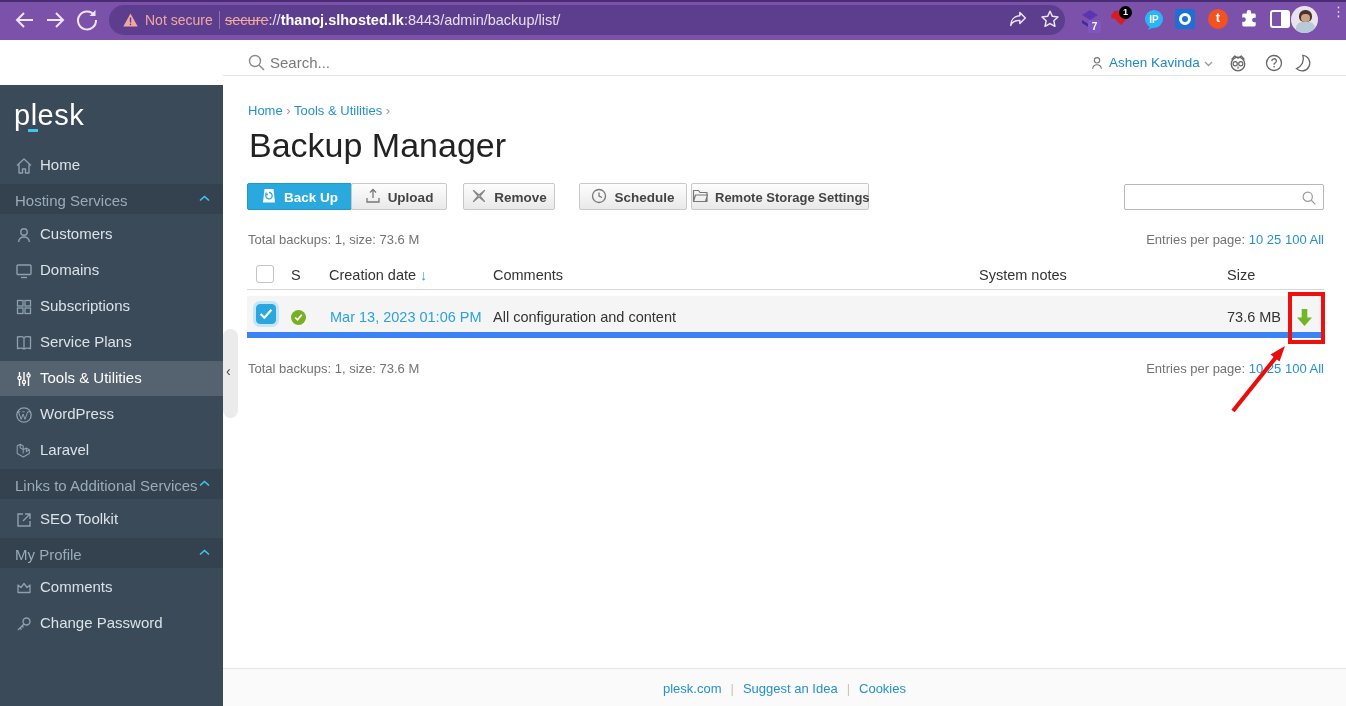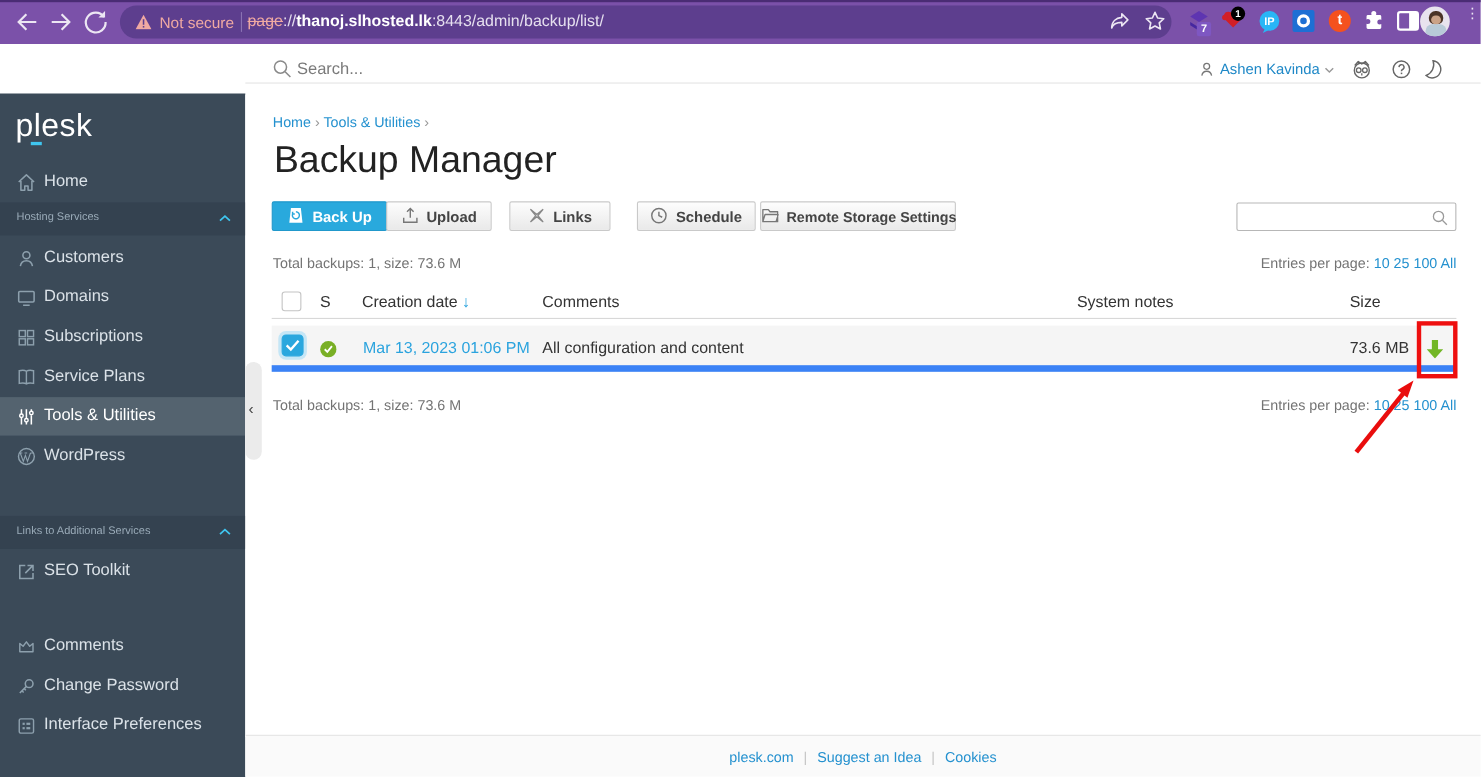--- a/index.html
+++ b/index.html
@@ -19,21 +19,21 @@
   #urlbar .url .host { color:#ffffff; font-weight:bold; }
   .extic { position:absolute; top:9px; }
 
   
   #sidebar { position:absolute; left:0; top:40px; width:223px; height:666px; background:#3b4a58;margin-top:45px; }
   #logo { position:absolute; left:14px; top:14px; color:#fff; font-size:29px; font-weight:400; letter-spacing:0.5px; }
   #logo .dash { position:absolute; left:14px; top:30px; width:10px; height:3px; background:#3fc6f0; }
   .mitem { position:absolute; left:0; width:223px; height:36px; color:#dbe2e8; font-size:15px; }
   .mitem .txt { position:absolute; left:40px; top:8px; }
   .mitem svg { position:absolute; left:15px; top:9px; }
-  .msec { position:absolute; left:0; width:223px; height:30px; background:#344250; color:#9aabb8; font-size:10px; }
+  .msec { position:absolute; left:0; width:223px; height:30px; background:#344250; color:#9aabb8; font-size:15px; }
   .msec .txt { position:absolute; left:15px; top:8px; }
   .msec .chevsvg { position:absolute; right:13px; top:11px; }
   .sel { background:#54636f; color:#fff; }
   #collapse { z-index:20; position:absolute; left:223px; top:329px; width:15px; height:89px; background:#ebebeb; border-radius:8px; color:#444; }
   #collapse span { position:absolute; left:3px; top:34px; font-size:14px; }
   #changeview { position:absolute; left:0; top:623px; width:223px; height:43px; border-top:5px solid #ef4444; }
   #changeview .x { position:absolute; right:14px; top:9px; color:#3fc6f0; font-size:15px; }
 
   
   #topbar { position:absolute; left:223px; top:40px; width:1123px; height:36px; background:#fff; border-bottom:1px solid #e4e4e4; }
@@ -84,21 +84,21 @@
       <path d="M21.5 3v6h-6z" fill="#ece6f3"></path>
     </svg>
   <div id="urlbar">
     <svg class="warn" width="15" height="14" viewBox="0 0 15 14">
         <path d="M7.5 0.5L14.7 13.5H0.3Z" fill="#f0a9a2"></path>
         <rect x="6.8" y="4.5" width="1.4" height="5" fill="#5d3e8e"></rect>
         <rect x="6.8" y="10.6" width="1.4" height="1.5" fill="#5d3e8e"></rect>
       </svg>
     <div class="nstext">Not secure</div>
     <div class="sep"></div>
-    <div class="url"><span class="https">page</span>://<span class="host">thanoj.slhosted.lk</span>:8443/admin/backup/list/</div>
+    <div class="url"><span class="https">secure</span>://<span class="host">thanoj.slhosted.lk</span>:8443/admin/backup/list/</div>
   </div>
   <svg class="abs" style="left:1007px;top:8px" width="22" height="22" viewBox="0 0 24 24">
       <path d="M14 5l6 6-6 6v-3.5C8 13.5 5 16 4 19c0-6 4-10 10-10.5z" stroke="#ece6f3" stroke-width="1.6" fill="none" stroke-linejoin="round"></path>
     </svg>
   <svg class="abs" style="left:1039px;top:8px" width="22" height="22" viewBox="0 0 24 24">
       <path d="M12 3.5l2.6 5.6 6.1.7-4.5 4.2 1.2 6-5.4-3-5.4 3 1.2-6-4.5-4.2 6.1-.7z" stroke="#ece6f3" stroke-width="1.6" fill="none" stroke-linejoin="round"></path>
     </svg>
 
   <div class="extic" style="left:1079px;width:22px;height:22px;">
     <svg width="22" height="22" viewBox="0 0 22 22">
@@ -197,59 +197,61 @@
       </svg>
     <span class="txt">Tools &amp; Utilities</span>
   </div>
   <div class="mitem" style="top:312px">
     <svg width="18" height="18" viewBox="0 0 18 18">
         <circle cx="9" cy="9" r="7.2" stroke="#8da0ad" stroke-width="1.3" fill="none"></circle>
         <path d="M3.4 5.8l2.8 7.6 1.9-5.4 1.9 5.4 2.7-7.6M2.7 5.8h2.6M7.3 5.8h2.4M12.7 5.8h2.6" stroke="#8da0ad" stroke-width="1" fill="none"></path>
       </svg>
     <span class="txt">WordPress</span>
   </div>
+  <div class="mitem" style="top:348px">
+    <svg width="18" height="18" viewBox="0 0 18 18">
+        <path d="M2.2 4L5.2 2.2 8.2 4v3.8l3.1-1.8 3 1.8v3.7l-6 3.5-6.1-3.5zM8.2 7.8v3.7M2.2 4v7.5M11.3 6v3.6l3-1.9M5.2 2.2v3.6l3 1.8" stroke="#8da0ad" stroke-width="1.05" fill="none" stroke-linejoin="round"></path>
+      </svg>
+    <span class="txt">Laravel</span>
+  </div>
 
   <div class="msec" style="top:384px">
       <span class="txt">Links to Additional Services</span>
       <svg class="chevsvg" width="11" height="7" viewBox="0 0 11 7">
         <path d="M1 5.5L5.5 1.5L10 5.5" stroke="#3fc6f0" stroke-width="1.6" fill="none"></path>
       </svg>
     </div>
 
   <div class="mitem" style="top:417px">
     <svg width="18" height="18" viewBox="0 0 18 18">
         <path d="M8 3H3v12h12v-5" stroke="#8da0ad" stroke-width="1.4" fill="none"></path>
         <path d="M10 3h5v5M15 3l-7 7" stroke="#8da0ad" stroke-width="1.4" fill="none"></path>
       </svg>
     <span class="txt">SEO Toolkit</span>
   </div>
 
+  <div class="msec" style="top:453px">
+      <span class="txt">My Profile</span>
+      <svg class="chevsvg" width="11" height="7" viewBox="0 0 11 7">
+        <path d="M1 5.5L5.5 1.5L10 5.5" stroke="#3fc6f0" stroke-width="1.6" fill="none"></path>
+      </svg>
+    </div>
 
   <div class="mitem" style="top:485px">
     <svg width="18" height="18" viewBox="0 0 18 18">
         <path d="M3 6l3 2.5L9 4.5l3 4L15 6v7.5H3z" stroke="#8da0ad" stroke-width="1.3" fill="none" stroke-linejoin="round"></path>
       </svg>
     <span class="txt">Comments</span>
   </div>
   <div class="mitem" style="top:521px">
     <svg width="18" height="18" viewBox="0 0 18 18">
         <circle cx="11.5" cy="6.5" r="3.5" stroke="#8da0ad" stroke-width="1.4" fill="none"></circle>
         <path d="M9 9l-6 6M5 13l1.5 1.5M7 11l1.5 1.5" stroke="#8da0ad" stroke-width="1.4" fill="none"></path>
       </svg>
     <span class="txt">Change Password</span>
-  </div>
-  <div class="mitem" style="top:557px">
-    <svg width="18" height="18" viewBox="0 0 18 18">
-        <rect x="2.5" y="2.5" width="13" height="13" rx="1.5" stroke="#8da0ad" stroke-width="1.3" fill="none"></rect>
-        <rect x="5.5" y="6" width="2" height="2" fill="#8da0ad"></rect>
-        <rect x="9" y="6" width="3.5" height="2" fill="#8da0ad"></rect>
-        <rect x="5.5" y="10" width="2" height="2" fill="#8da0ad"></rect>
-        <rect x="9" y="10" width="3.5" height="2" fill="#8da0ad"></rect>
-      </svg>
-    <span class="txt">Interface Preferences</span>
   </div>
 
   <div id="changeview">
     <div class="mitem" style="top:7px">
       <svg width="18" height="18" viewBox="0 0 18 18">
           <circle cx="9" cy="9" r="7" stroke="#8da0ad" stroke-width="1.3" fill="none"></circle>
           <path d="M11.5 6.5l-1.5 4-4 1.5 1.5-4z" fill="#8da0ad"></path>
         </svg>
       <span class="txt">Change View</span>
       <span class="x">✕</span>
@@ -302,21 +304,21 @@
       </svg><span class="lbl">Back Up</span>
   </div>
   <div class="btn" style="left:128px;width:96px">
     <svg width="16" height="16" viewBox="0 0 16 16">
         <path d="M2 10v4h12v-4M8 10V2M5 4.5L8 1.5l3 3" stroke="#777" stroke-width="1.3" fill="none"></path>
       </svg><span class="lbl">Upload</span>
   </div>
   <div class="btn" style="left:240px;width:92px">
     <svg width="16" height="16" viewBox="0 0 16 16">
         <path d="M2.5 2.5L8 7l5.5-4.5L9 8l4.5 5.5L8 9l-5.5 4.5L7 8z" stroke="#888" stroke-width="1.2" fill="none" stroke-linejoin="round"></path>
-      </svg><span class="lbl">Links</span>
+      </svg><span class="lbl">Remove</span>
   </div>
   <div class="btn" style="left:356px;width:108px">
     <svg width="16" height="16" viewBox="0 0 16 16">
         <circle cx="8" cy="8" r="6.5" stroke="#777" stroke-width="1.3" fill="none"></circle>
         <path d="M8 4.5V8l3 1.5" stroke="#777" stroke-width="1.3" fill="none"></path>
       </svg><span class="lbl">Schedule</span>
   </div>
   <div class="btn" style="left:468px;width:178px;font-size:13px">
     <svg width="16" height="16" viewBox="0 0 16 16">
         <path d="M1.5 4.5v-2h5l1.5 2h7v9h-13.5zM1.5 13.5l2-6.5h12l-2 6.5" stroke="#777" stroke-width="1.2" fill="none" stroke-linejoin="round"></path>

